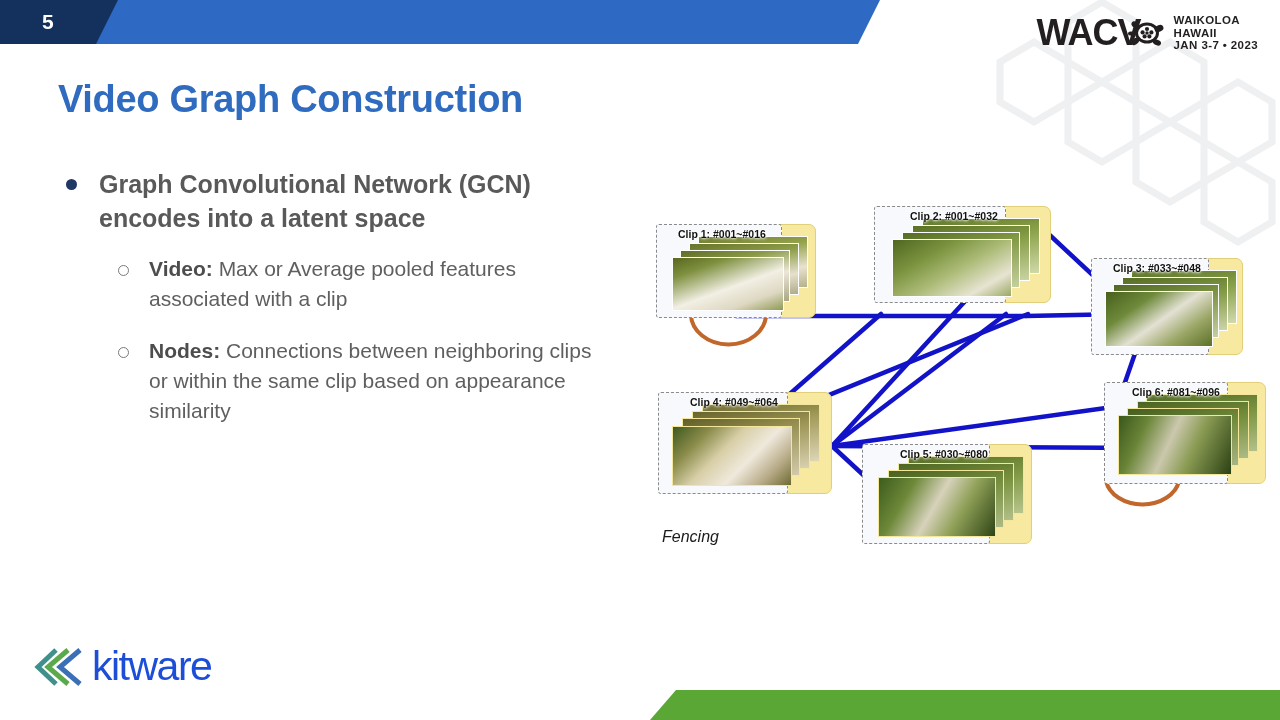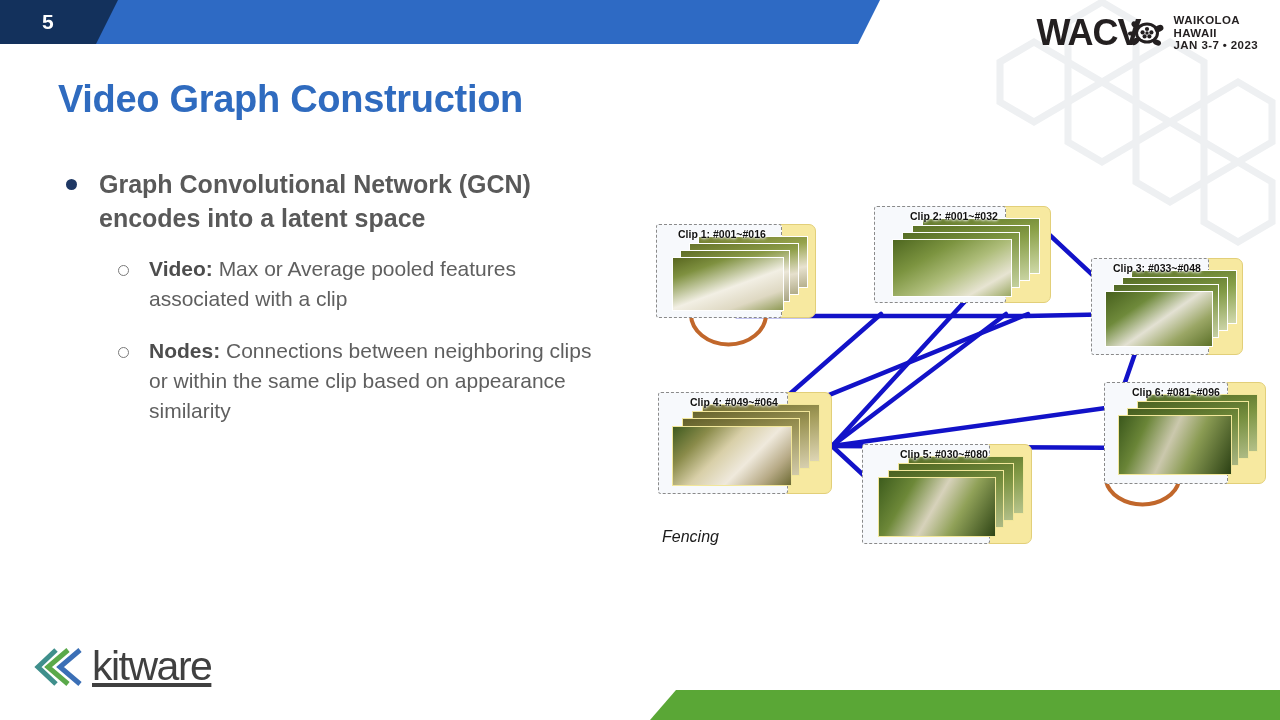--- a/index.html
+++ b/index.html
@@ -99,22 +99,22 @@
     display:flex;align-items:center;padding:0 10px;box-sizing:border-box;gap:7px;
   }
   .legend-item{display:flex;align-items:center;gap:6px;}
   .legend-text{font-size:12.5px;color:#1c1c1c;white-space:nowrap;}
   .sw-saliency{width:22px;height:19px;background:#f7e48f;border:1.3px dashed #c9b55e;border-radius:3px;}
   .sw-context{width:20px;height:19px;background:#f2f5fa;border:1.4px dashed #a9a9a9;border-radius:3px;}
 
   
   .kitware{position:absolute;left:34px;bottom:30px;display:flex;align-items:center;}
   .kitware-word{
-    font-size:41px;color:#404040;letter-spacing:-1.5px;margin-left:6px;
-    font-family:"Liberation Sans", sans-serif;font-weight:normal;text-decoration:underline;
+    font-size:41px;color:#1d4ed8;letter-spacing:-1.5px;margin-left:6px;
+    font-family:"Liberation Sans", sans-serif;font-weight:normal;
   }
   .green-bar{position:absolute;right:0;bottom:0;}
 </style>
 </head>
 <body>
 
 <div class="slide">
 
   <svg class="hex-watermark" viewBox="0 0 330 250">
     <g fill="none" stroke="#eef0f2" stroke-width="7">

